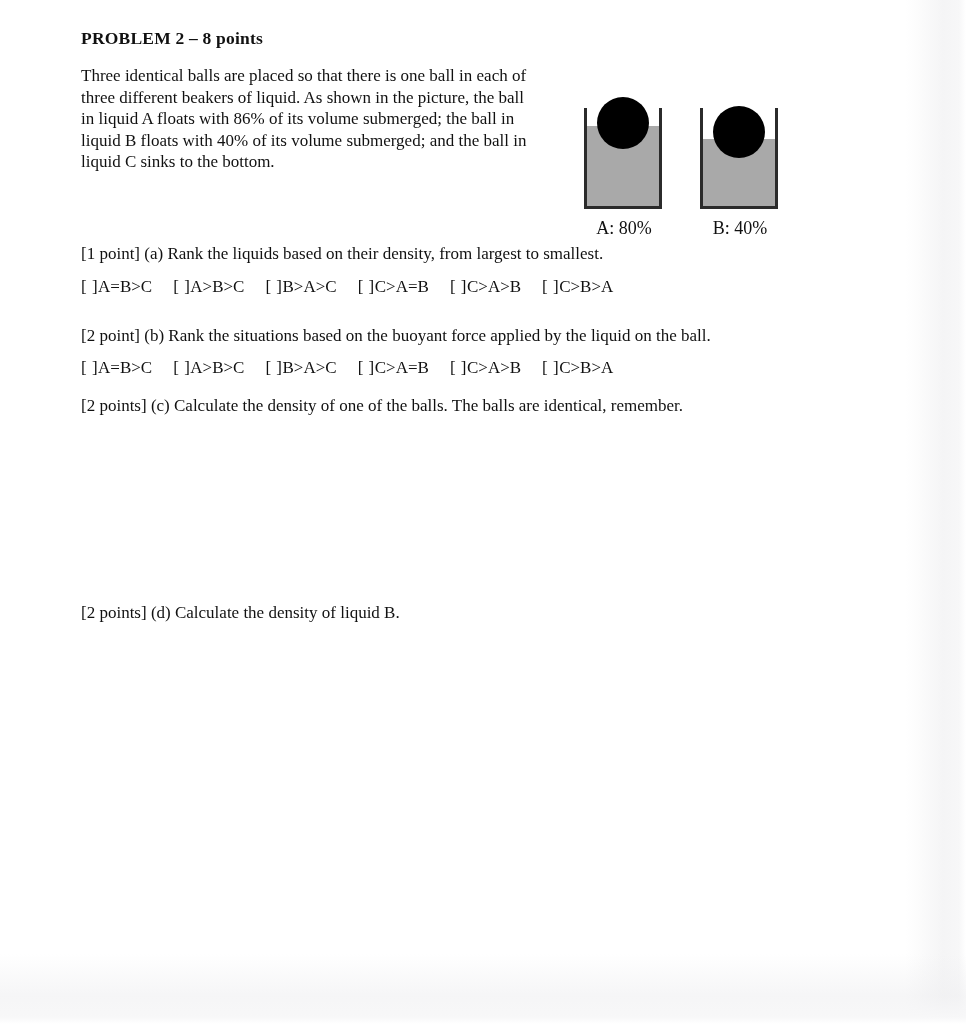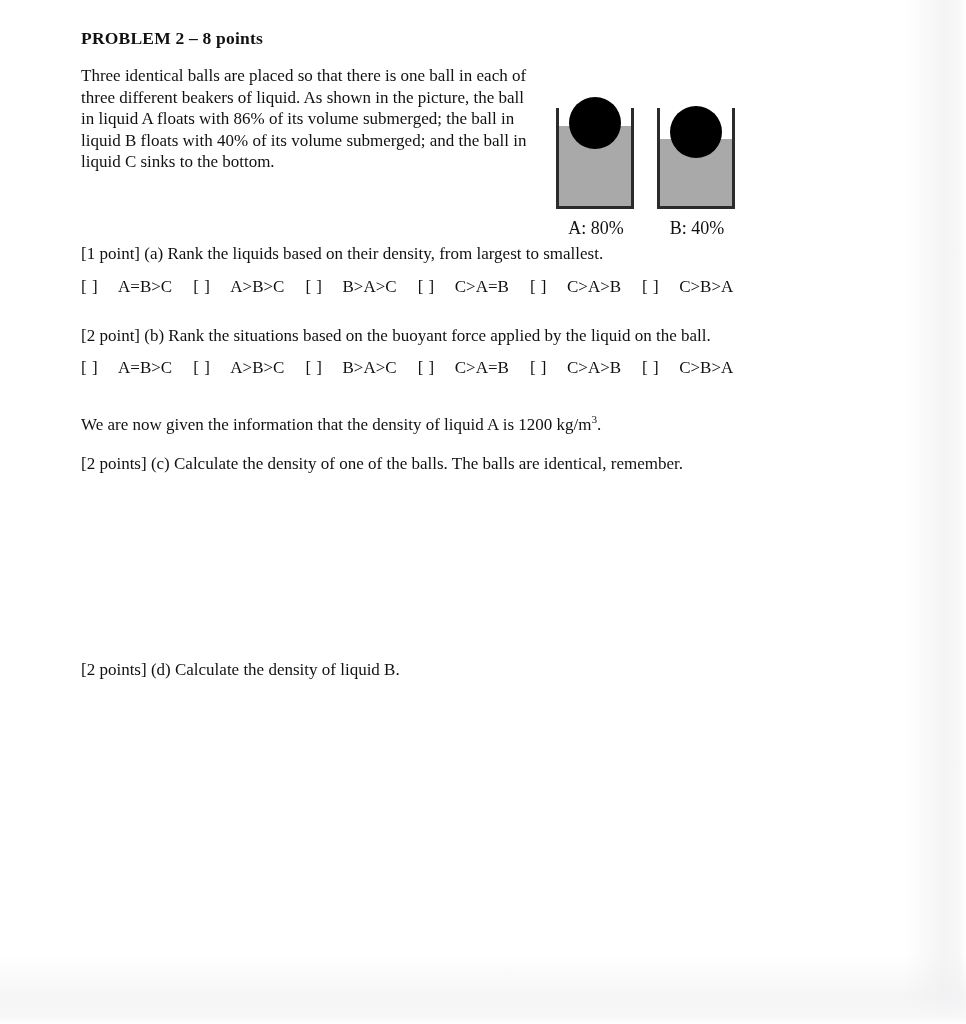--- a/index.html
+++ b/index.html
@@ -74,21 +74,22 @@
   
   .figure {
     position: absolute;
     left: 475px;
     top: 43px;
     width: 330px;
   }
   .beakers {
     display: flex;
     align-items: center;
-    gap: 21px;
+    gap: 36px;
+    margin-left: 28px;
   }
   .beaker-cell {
     width: 80px;
   }
   .beaker {
     position: relative;
     width: 78px;
     height: 101px;
     box-sizing: border-box;
     border-left: 3px solid #2b2b2b;
@@ -133,21 +134,20 @@
     display: inline-block;
     margin-right: 21px;
   }
   .option:last-child { margin-right: 0; }
   .box {
     display: inline-block;
     letter-spacing: 0.5px;
   }
   .opt-text {
     display: inline-block;
-    padding-left: 20px;
   }
 
   .statement {
     font-size: 17px;
     line-height: 21.5px;
     margin: 0;
   }
   sup {
     font-size: 0.66em;
     vertical-align: super;
@@ -199,21 +199,20 @@
       </div>
     </div>
 
     <div class="q-block" style="margin-top:28px;">
       <p class="q-prompt">[2 point] (b) Rank the situations based on the buoyant force applied by the liquid on the ball.</p>
       <div class="options">
         <span class="option"><span class="box">[  ]</span><span class="opt-text">A=B&gt;C</span></span><span class="option"><span class="box">[  ]</span><span class="opt-text">A&gt;B&gt;C</span></span><span class="option"><span class="box">[  ]</span><span class="opt-text">B&gt;A&gt;C</span></span><span class="option"><span class="box">[  ]</span><span class="opt-text">C&gt;A=B</span></span><span class="option"><span class="box">[  ]</span><span class="opt-text">C&gt;A&gt;B</span></span><span class="option"><span class="box">[  ]</span><span class="opt-text">C&gt;B&gt;A</span></span>
       </div>
     </div>
 
-    <p class="statement" style="margin-top:36px;"><span>We are now given the information that the density of liquid A is 1200 kg/m</span><sup>3</sup><span>.</span></p>
 
     <p class="q-prompt" style="margin-top:17px;">[2 points] (c) Calculate the density of one of the balls. The balls are identical, remember.</p>
     <div class="answer-space-c"></div>
 
     <p class="q-prompt">[2 points] (d) Calculate the density of liquid B.</p>
     <div class="answer-space-d"></div>
 
 
   </div>
 </div>

